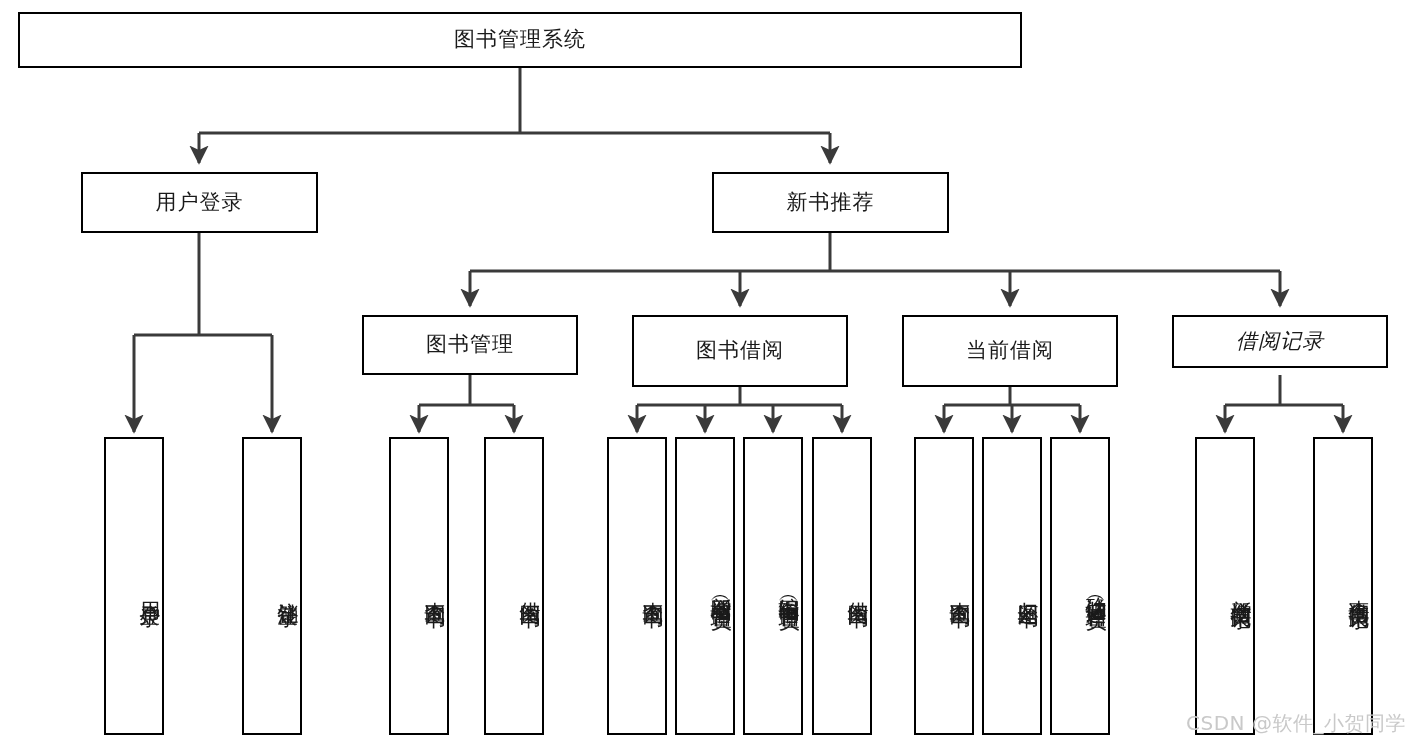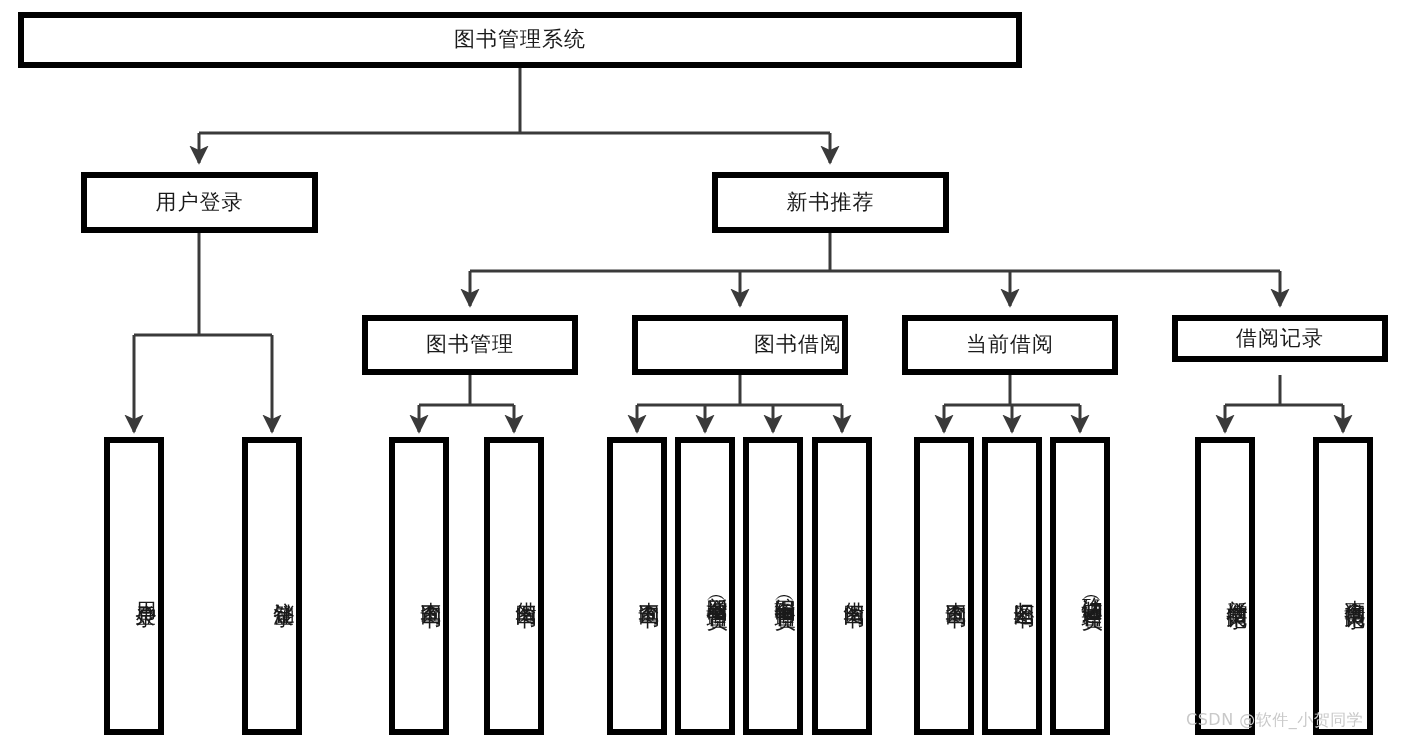--- a/index.html
+++ b/index.html
@@ -23,21 +23,21 @@
     left: 0;
     top: 0;
     width: 1405px;
     height: 747px;
     pointer-events: none;
   }
   .node {
     position: absolute;
     box-sizing: border-box;
     background: #ffffff;
-    border: 6px solid #000000;
+    border: 2px solid #000000;
     display: flex;
     align-items: center;
     justify-content: center;
     color: #1a1a1a;
   }
   .node.horizontal {
     font-size: 21px;
     letter-spacing: 1px;
     line-height: 1.2;
   }
@@ -53,21 +53,21 @@
   }
   .node.vertical .vlabel {
     writing-mode: vertical-rl;
     text-orientation: upright;
     white-space: nowrap;
   }
   .watermark {
     position: absolute;
     left: 1186px;
     top: 710px;
-    font-size: 16px;
+    font-size: 20px;
     color: #c9c9c9;
     white-space: nowrap;
     letter-spacing: 0.5px;
   }
 </style>
 </head>
 <body>
 
 <div id="diagram-root">
 
@@ -128,27 +128,27 @@
   <div class="node horizontal" style="left:81px; top:172px; width:237px; height:61px;">
     <span>用户登录</span>
   </div>
   <div class="node horizontal" style="left:712px; top:172px; width:237px; height:61px;">
     <span>新书推荐</span>
   </div>
 
   <div class="node horizontal" style="left:362px; top:315px; width:216px; height:60px;">
     <span>图书管理</span>
   </div>
-  <div class="node horizontal" style="left:632px; top:315px; width:216px; height:60px;justify-content:flex-end;">
+  <div class="node horizontal" style="left:632px; top:315px; width:216px; height:72px;">
     <span>图书借阅</span>
   </div>
-  <div class="node horizontal" style="left:902px; top:315px; width:216px; height:60px;">
+  <div class="node horizontal" style="left:902px; top:315px; width:216px; height:72px;">
     <span>当前借阅</span>
   </div>
-  <div class="node horizontal" style="left:1172px; top:315px; width:216px; height:47px;">
+  <div class="node horizontal" style="left:1172px; top:315px; width:216px; height:53px;font-style:italic;">
     <span>借阅记录</span>
   </div>
 
   <div class="node vertical" style="left:104px; top:437px; width:60px; height:298px;">
     <span class="vlabel">用户登录</span>
   </div>
   <div class="node vertical" style="left:242px; top:437px; width:60px; height:298px;">
     <span class="vlabel">注销登录</span>
   </div>
 

